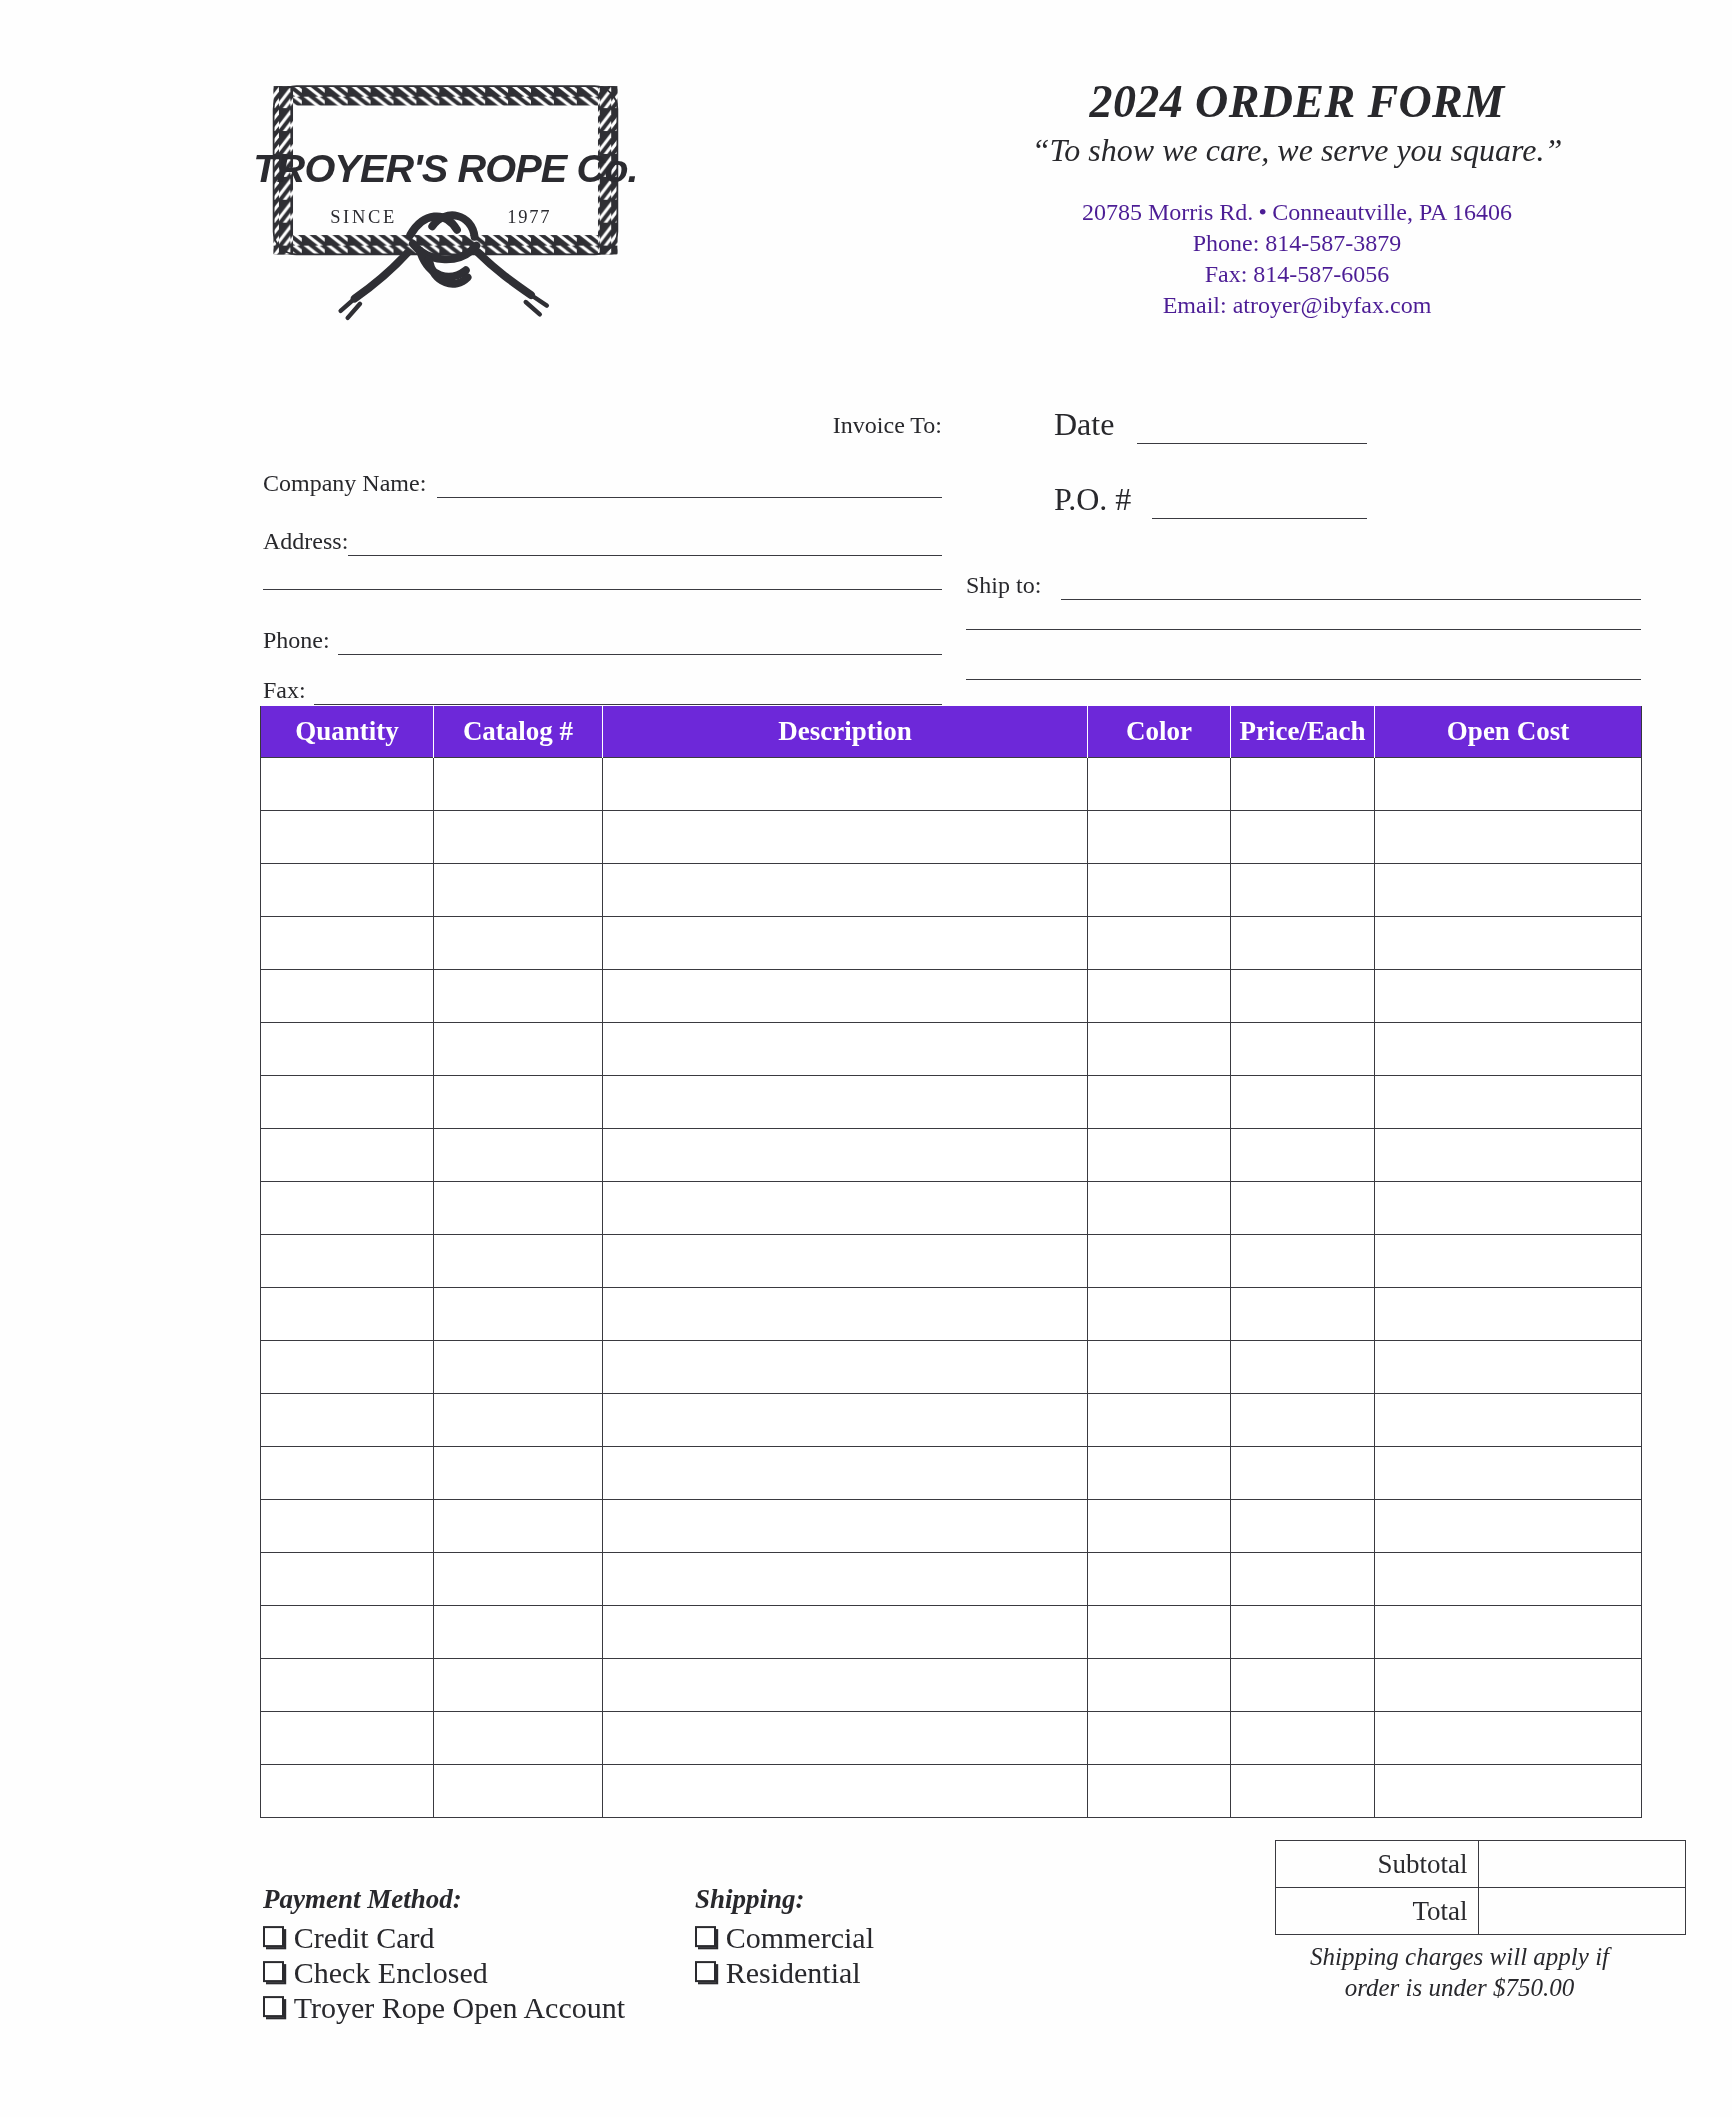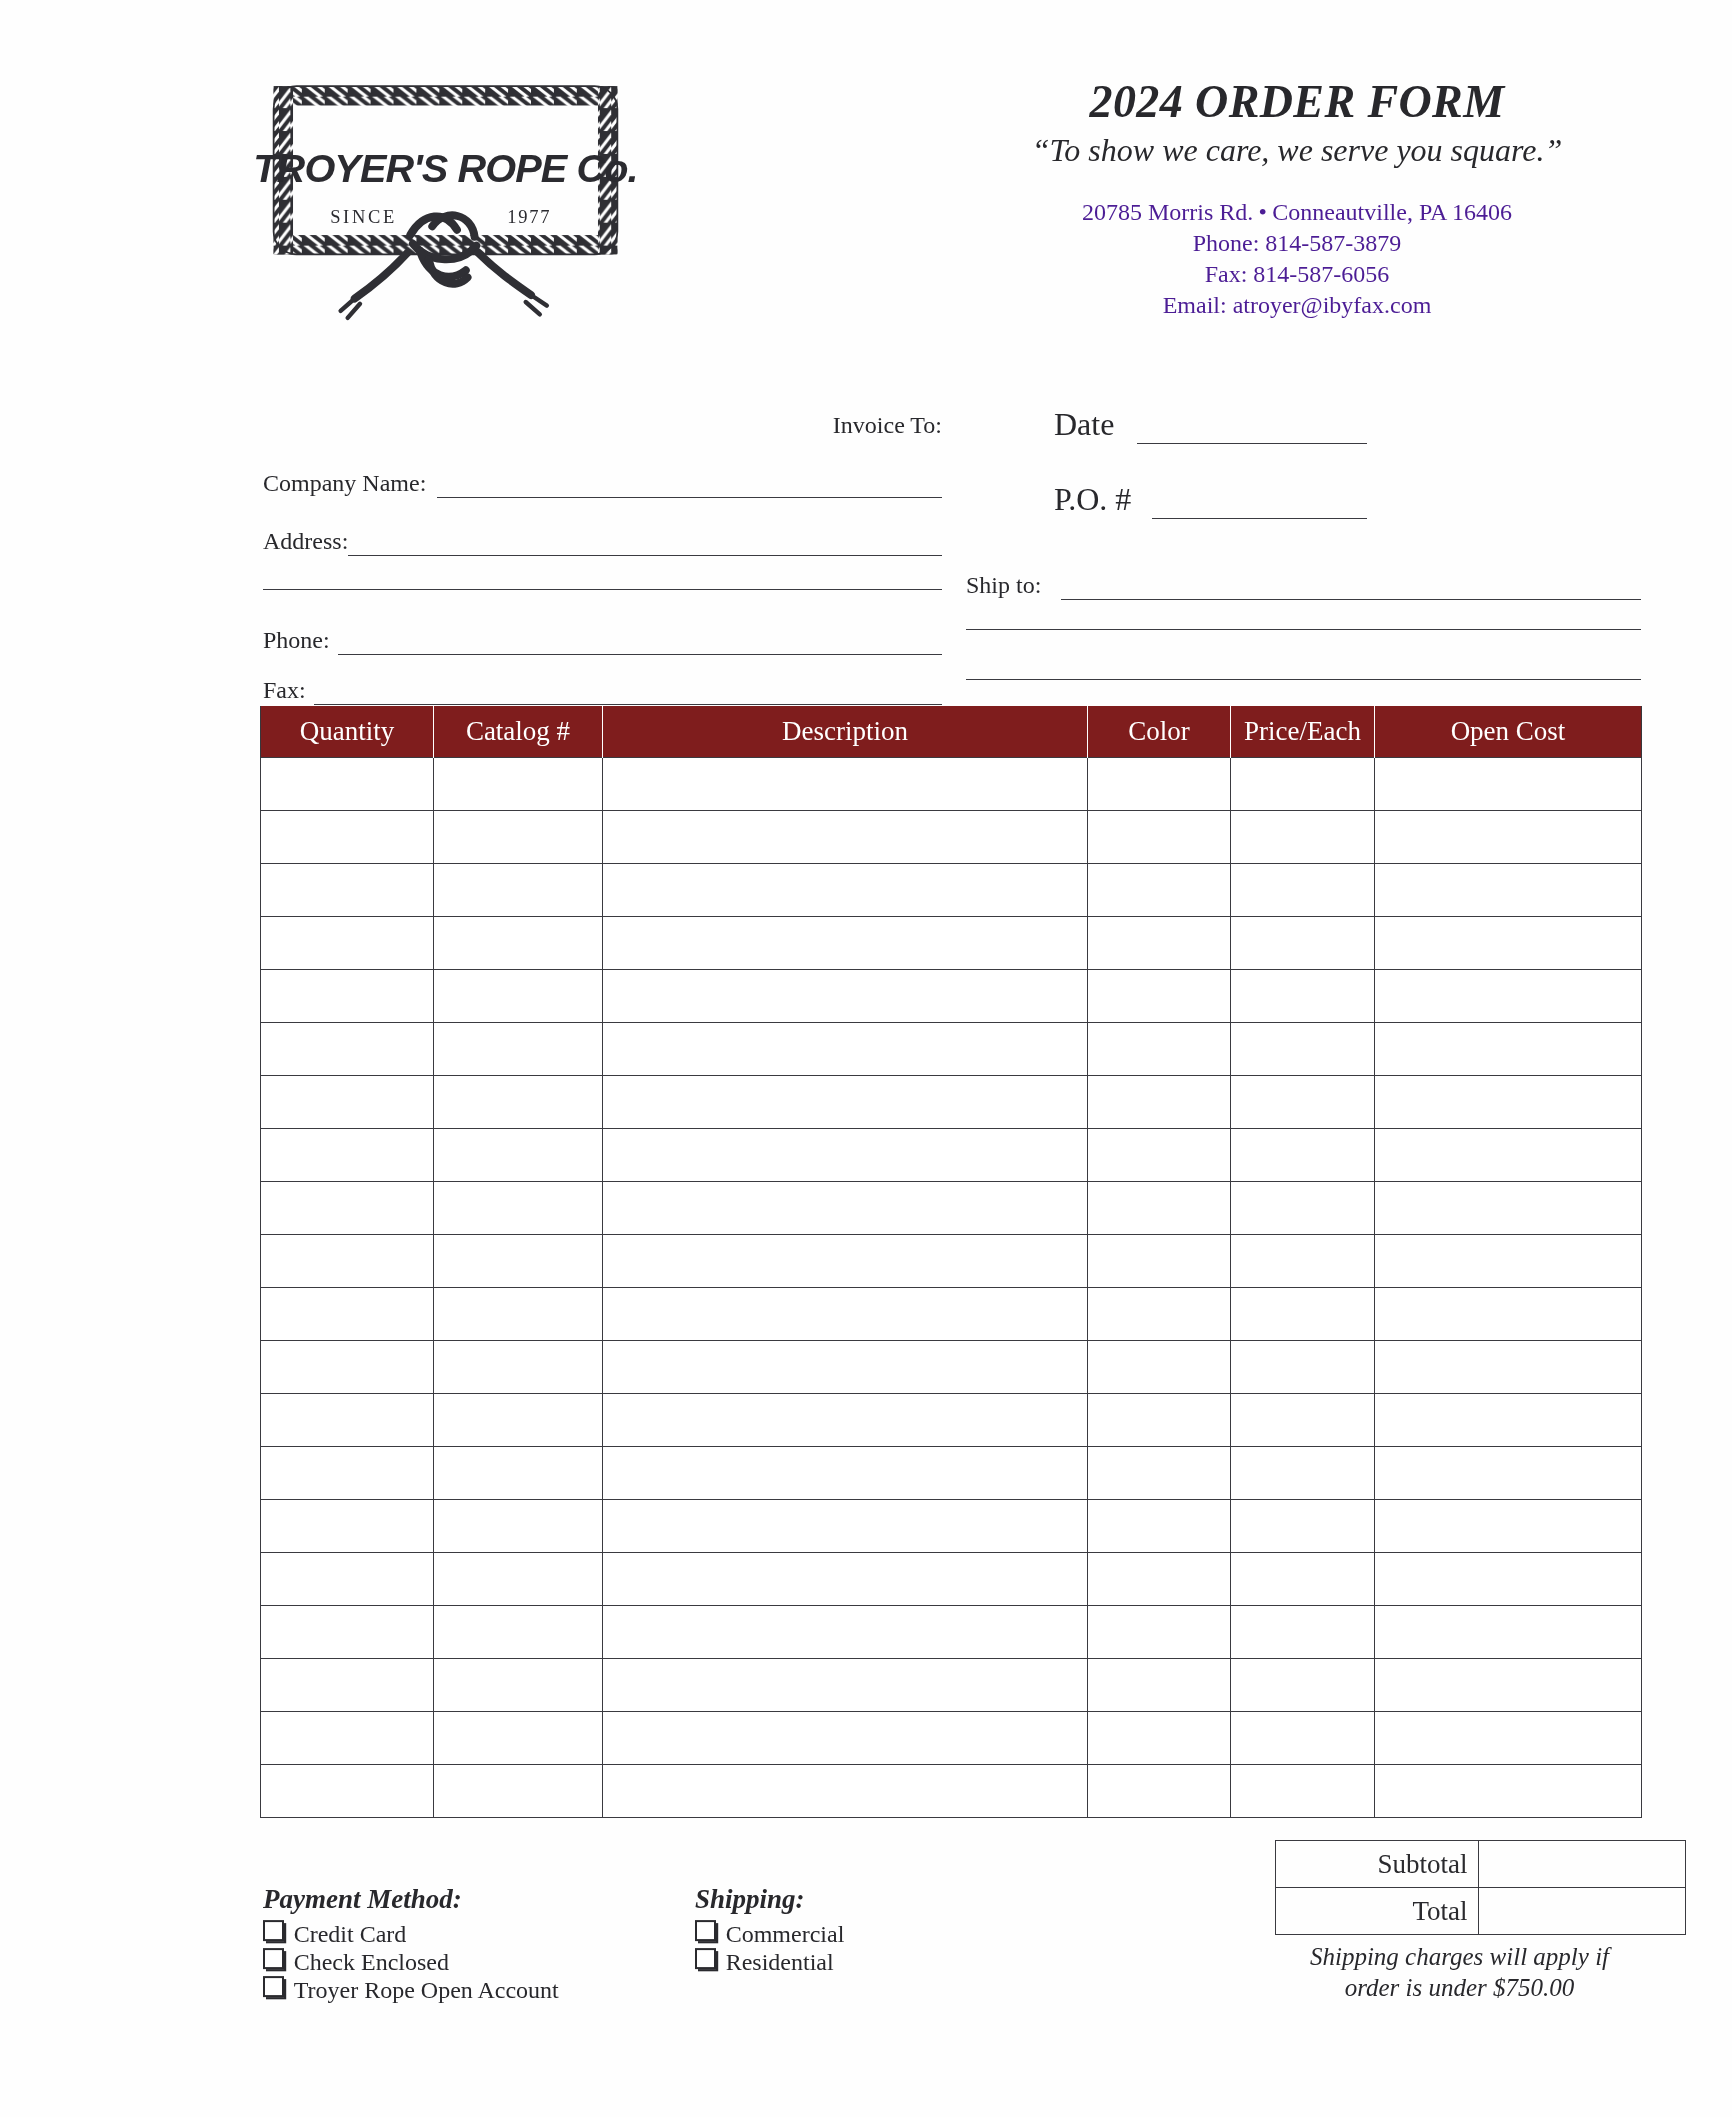--- a/index.html
+++ b/index.html
@@ -92,23 +92,23 @@
   
   .items-table {
     position: absolute;
     left: 260px;
     top: 706px;
     width: 1381px;
     border-collapse: collapse;
     table-layout: fixed;
   }
   .items-table th {
-    background: #7f1d1d;
+    background: #6d28d9;
     color: #ffffff;
-    font-weight: normal;
+    font-weight: bold;
     font-size: 27px;
     height: 51px;
     padding: 0;
     text-align: center;
     border-left: 1.8px solid #ffffff;
     border-right: 1.8px solid #ffffff;
   }
   .items-table th:first-child { border-left: 1.8px solid #37373c; }
   .items-table th:last-child  { border-right: 1.8px solid #37373c; }
   .items-table td {
@@ -161,21 +161,21 @@
     font-size: 27px;
     font-weight: bold;
     font-style: italic;
     color: #28282c;
     margin-bottom: 5.3px;
     white-space: nowrap;
   }
   .check-row {
     display: flex;
     align-items: baseline;
-    font-size: 24px;
+    font-size: 30px;
     line-height: 1.17;
     color: #28282c;
     white-space: nowrap;
   }
   .cbox {
     display: inline-block;
     position: relative;
     width: 17px;
     height: 17px;
     border: 2.1px solid #2a2a2e;

